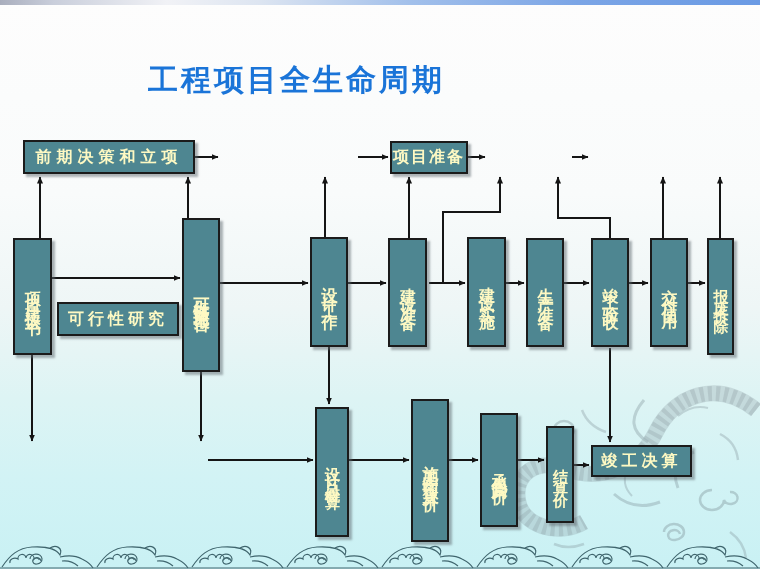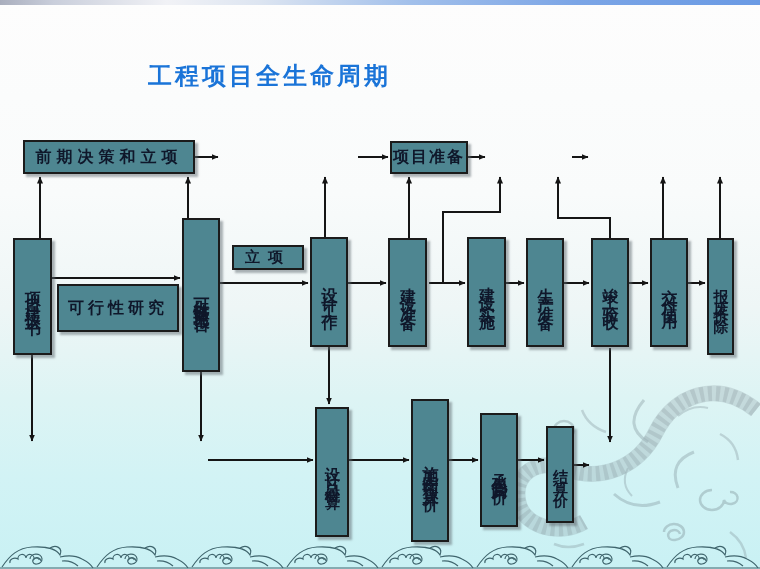--- a/index.html
+++ b/index.html
@@ -1,23 +1,23 @@
 <!DOCTYPE html>
 <html><head>
 <meta charset="utf-8">
 <style>
   html,body{margin:0;padding:0}
   .stage{position:relative;width:760px;height:569px;overflow:hidden;
     font-family:"DejaVu Sans","Liberation Sans",sans-serif;
     background:linear-gradient(180deg,#fdfdfd 0%,#f9fbfb 34%,#eef6f6 54%,#ddf4f4 70%,#d2f3f5 84%,#c9f1f4 100%);}
   .topbar{position:absolute;top:0;left:0;width:760px;height:5px;
     background:linear-gradient(90deg,#a9aebd 0%,#c9cedb 7%,#f1f2f6 22%,#dde5f1 34%,#a2c0eb 54%,#7ba5e6 76%,#6a9ae4 100%);}
-  .title{position:absolute;left:148px;top:60px;font-size:24px;font-weight:bold;color:#1a74d8;
+  .title{position:absolute;left:148px;top:60px;font-size:30px;font-weight:bold;color:#1a74d8;
     letter-spacing:3px;font-family:"Liberation Serif","DejaVu Serif",serif;z-index:2;white-space:nowrap}
-  .bx{position:absolute;box-sizing:border-box;background:#4e8691;border:2px solid #1b1b1b;color:#0f172a;
+  .bx{position:absolute;box-sizing:border-box;background:#4e8691;border:2px solid #1b1b1b;color:#fef9c3;
     display:flex;align-items:center;justify-content:center;font-weight:bold;font-size:16px;
     box-shadow:2.5px 3px 2px rgba(95,105,112,.5);z-index:3;text-align:center;white-space:nowrap}
   .v{writing-mode:vertical-rl;text-orientation:upright;white-space:normal}
   .connectors{position:absolute;left:0;top:0;z-index:2;pointer-events:none}
   .waves{position:absolute;left:0;bottom:0;z-index:1;pointer-events:none}
   .dragon{position:absolute;left:468px;top:372px;z-index:1;filter:blur(.6px);opacity:.6;pointer-events:none}
 </style>
 </head>
 <body>
 
@@ -92,29 +92,29 @@
       <path d="M201 372 L201 441"></path>
       <path d="M329 347 L329 404"></path>
       <path d="M610 348 L610 442"></path>
     </g>
   </svg>
 
   <div class="bx" style="left:23px;top:140px;width:172px;height:34px;letter-spacing:5px">前期决策和立项</div>
   <div class="bx" style="left:390px;top:141px;width:78px;height:33px;letter-spacing:2px">项目准备</div>
 
   <div class="bx v" style="left:13px;top:238px;width:39px;height:117px;letter-spacing:7px">项目建议书</div>
-  <div class="bx" style="left:57px;top:284px;width:122px;height:48px;letter-spacing:4px">可行性研究</div>
+  <div class="bx" style="left:57px;top:302px;width:122px;height:34px;letter-spacing:4px">可行性研究</div>
   <div class="bx v" style="left:182px;top:218px;width:38px;height:154px;letter-spacing:3px">可行性研究报告</div>
-  <div class="bx" style="left:232px;top:245px;width:72px;height:25px;letter-spacing:8px;font-size:15px">立项</div>
   <div class="bx v" style="left:310px;top:237px;width:38px;height:110px;letter-spacing:9px">设计工作</div>
   <div class="bx v" style="left:388px;top:238px;width:39px;height:109px;letter-spacing:9px">建设准备</div>
   <div class="bx v" style="left:467px;top:237px;width:39px;height:110px;letter-spacing:9px">建设实施</div>
   <div class="bx v" style="left:526px;top:238px;width:38px;height:109px;letter-spacing:9px">生产准备</div>
   <div class="bx v" style="left:591px;top:238px;width:38px;height:109px;letter-spacing:9px">竣工验收</div>
   <div class="bx v" style="left:650px;top:238px;width:38px;height:109px;letter-spacing:9px">交付使用</div>
   <div class="bx v" style="left:707px;top:238px;width:27px;height:117px;letter-spacing:10px;font-size:15px">报废拆除</div>
 
   <div class="bx v" style="left:315px;top:407px;width:34px;height:130px;letter-spacing:7px;font-size:15px">设计总概算</div>
   <div class="bx v" style="left:411px;top:399px;width:38px;height:143px;letter-spacing:6px">施工图预算价</div>
   <div class="bx v" style="left:480px;top:413px;width:38px;height:114px;letter-spacing:4px">承包合同价</div>
   <div class="bx v" style="left:546px;top:426px;width:28px;height:97px;letter-spacing:12px;font-size:15px">结算价</div>
+  <div class="bx" style="left:591px;top:445px;width:101px;height:32px;letter-spacing:4px">竣工决算</div>
 
 </div>
 
 </body></html>

